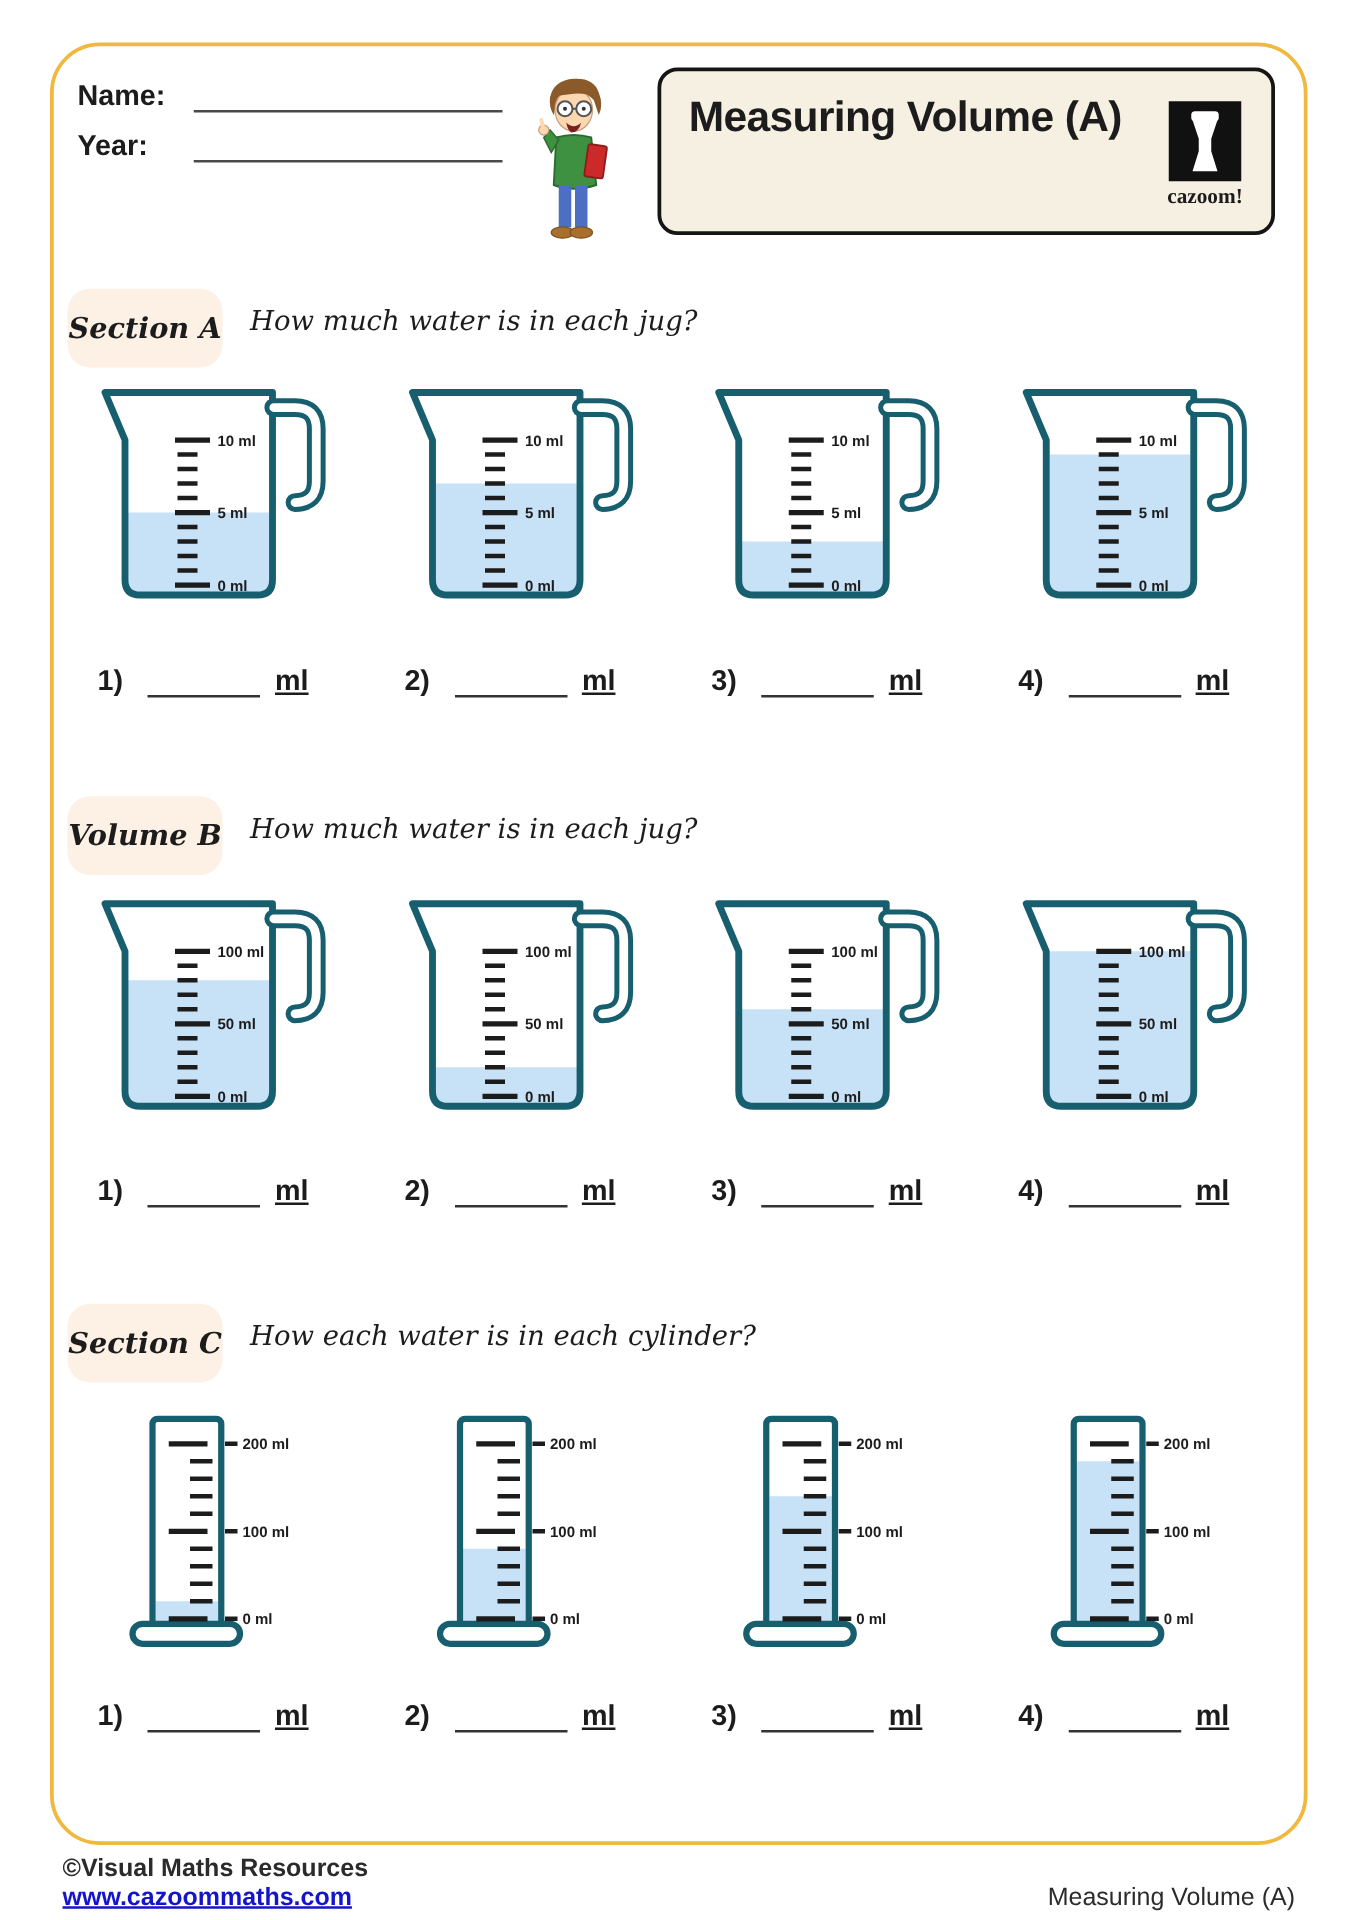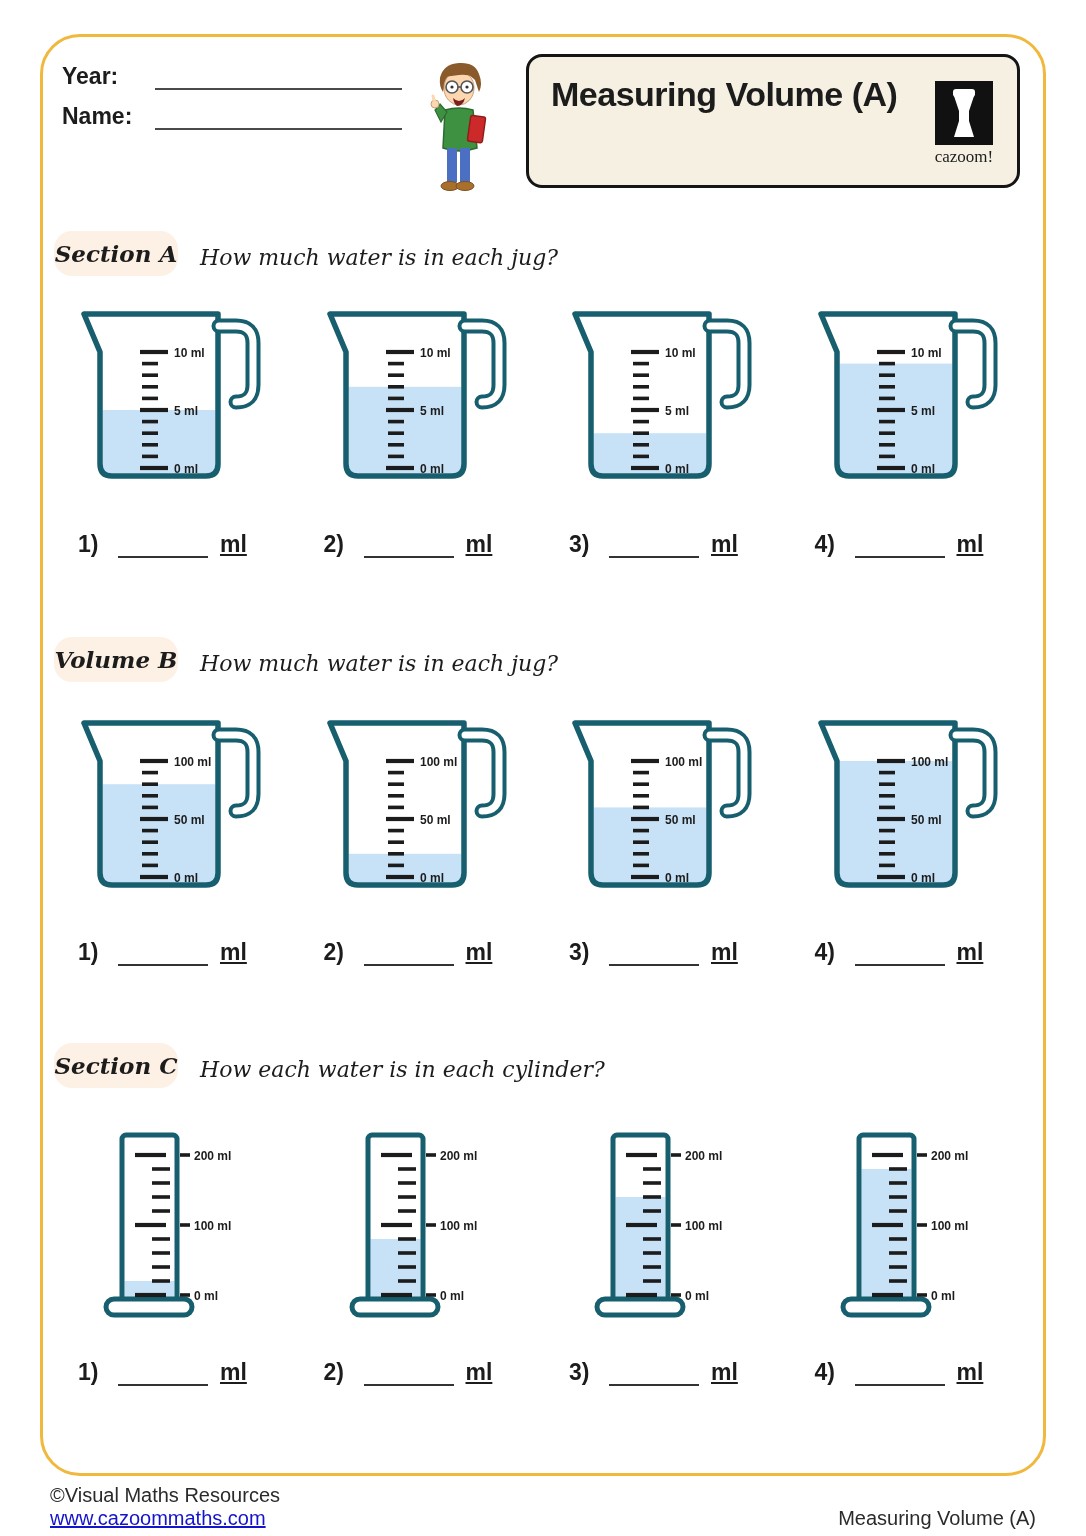--- a/index.html
+++ b/index.html
@@ -21,58 +21,58 @@
   .teacher { position:absolute; left:407px; top:58px; }
   
   .titlebox {
     position:absolute; left:526px; top:54px; width:494px; height:134px;
     background:var(--cream,#f6f0e2); border:3px solid #151515; border-radius:16px;
     padding:16px 22px;
   }
   .title { width:360px; font-size:34px; line-height:1.25; font-weight:bold; letter-spacing:-0.5px; }
   .logo { position:absolute; right:16px; top:24px; width:74px; text-align:center; }
   .logo-square { width:58px; height:64px; background:#111; margin:0 auto; }
-  .logo-text { font-family:"Liberation Serif", serif; font-weight:normal; font-size:17px; margin-top:2px; }
+  .logo-text { font-family:"Liberation Serif", serif; font-weight:bold; font-size:17px; margin-top:2px; }
   
   .badge {
-    position:absolute; left:54px; width:124px; height:45px;
+    position:absolute; left:54px; width:124px; height:63px;
     background:var(--badge,#fdf0e5); border-radius:18px;
     display:flex; align-items:center; justify-content:center;
     font-family:"DejaVu Serif", serif; font-style:italic; font-weight:bold; font-size:23px;
   }
   .question {
     position:absolute; left:200px; height:53px; display:flex; align-items:center;
     font-family:"DejaVu Serif", serif; font-style:italic; font-size:22px;
   }
   .vrow { position:absolute; left:78px; width:985px; display:grid; grid-template-columns:repeat(4,245.5px); }
   .vcell { width:220px; height:200px; }
   svg text { font-family:"Liberation Sans", sans-serif; }
   
   .arow { position:absolute; left:78px; width:985px; display:grid; grid-template-columns:repeat(4,245.5px); }
   .acell { display:flex; align-items:flex-end; height:34px; }
   .anum { font-size:23px; font-weight:bold; width:40px; }
   .aline { width:90px; border-bottom:2.5px solid #333; height:26px; margin-right:12px; }
   .aunit { font-size:23px; font-weight:bold;text-decoration:underline; }
   
-  .footer-left { position:absolute; left:50px; top:1484px; font-size:20px; color:#2b2b2b; }
+  .footer-left { position:absolute; left:50px; top:1484px; font-size:20px; color:#2b2b2b;font-weight:bold; }
   .footer-link { color:var(--link,#1414cc); text-decoration:underline; font-size:20px; }
   .footer-right { position:absolute; right:50px; top:1507px; font-size:20px; color:#2b2b2b; }
 </style>
 </head>
 <body>
 
 <div class="frame"></div>
 
 <div class="fields">
   <div class="frow">
+    <span class="flabel">Name:</span>
+    <span class="fline"></span>
+  </div>
+  <div class="frow">
     <span class="flabel">Year:</span>
-    <span class="fline"></span>
-  </div>
-  <div class="frow">
-    <span class="flabel">Name:</span>
     <span class="fline"></span>
   </div>
 </div>
 
 <svg class="teacher" width="100" height="140" viewBox="0 0 100 140">
   <path d="M33 20 Q36 6 52 5 Q68 4 72 16 Q76 26 72 34 L68 22 Q60 14 50 16 Q40 17 38 26 L36 34 Q32 28 33 20 Z" fill="#8a5a2b"></path>
   <ellipse cx="52" cy="30" rx="15" ry="17" fill="#fcd7b0" stroke="#caa07a" stroke-width="1"></ellipse>
   <path d="M33 20 Q40 10 52 10 Q66 10 71 20 Q60 16 52 17 Q42 18 33 20 Z" fill="#8a5a2b"></path>
   <circle cx="45" cy="29" r="6" fill="#fff" stroke="#555" stroke-width="1.6"></circle>
   <circle cx="60" cy="29" r="6" fill="#fff" stroke="#555" stroke-width="1.6"></circle>

